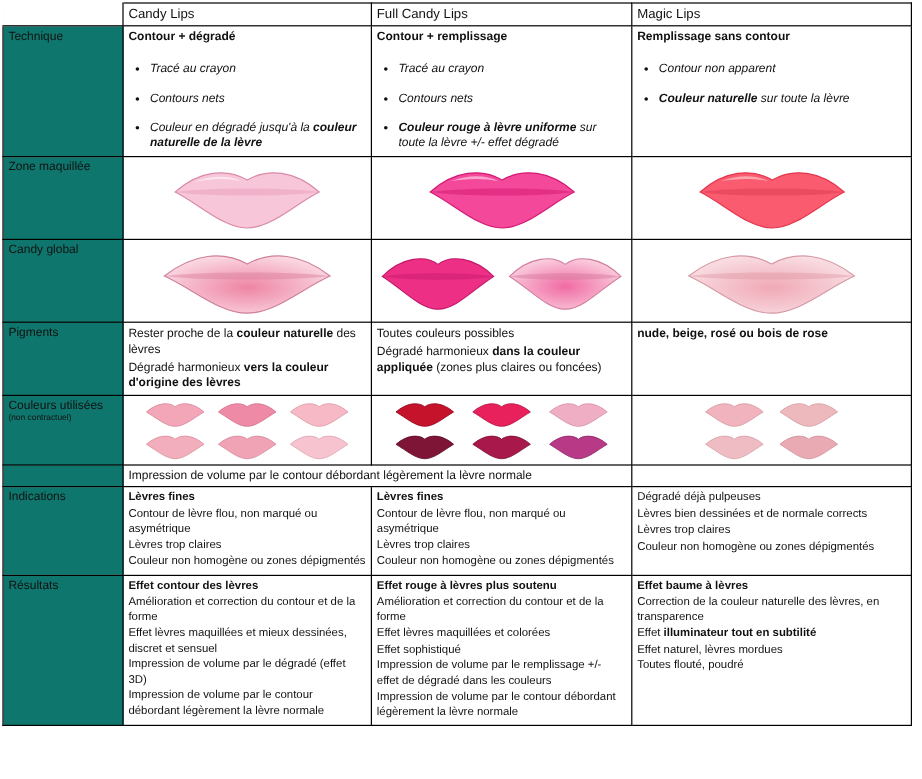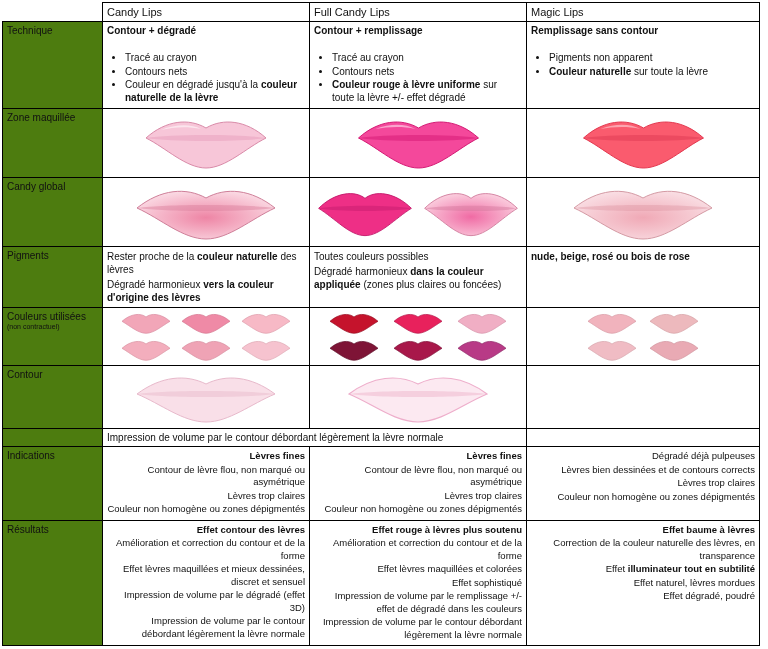--- a/index.html
+++ b/index.html
@@ -30,42 +30,42 @@
   }
   .col-label { width: 100px; background: #f7d9e8; }
   .col-a { width: 207px; }
   .col-b { width: 217px; }
   .col-c { width: 233px; }
 
   .hdr td, .hdr th { text-align: center; font-weight: bold; font-size: 11px; padding: 4px 3px; }
   .hdr .col-label { background: #ffffff; border-left: 1px solid #ffffff; border-top: 1px solid #ffffff; }
 
   .rowlabel {
-    background: #4d7c0f;
+    background: #0f766e;
     font-size: 10px;
     padding-top: 5px;
   }
   .rowlabel .sub { font-size: 7px; display: block; margin-top: 1px; }
 
   .lead { font-weight: bold; margin: 0 0 16px 0; }
   ul.dots { margin: 0 0 0 4px; padding-left: 14px; }
-  ul.dots li { margin: 1px 0 1px 0; line-height: 1.25; }
+  ul.dots li { margin: 12px 0 1px 0; line-height: 1.25; font-style: italic; }
   .b { font-weight: bold; }
   p.t { margin: 0 0 2px 0; line-height: 1.3; }
   p.t:last-child { margin-bottom: 0; }
 
   .lipcell { text-align: center; padding: 6px 2px; }
   .liprow { display: flex; justify-content: center; align-items: center; gap: 6px; flex-wrap: wrap; }
   .grid2 { display: flex; flex-direction: column; gap: 3px; align-items: center; }
   .grid2 .r { display: flex; gap: 6px; justify-content: center; }
 
   .banner { text-align: left; padding: 5px 6px; font-size: 10px; }
 
   .small { font-size: 9.5px; line-height: 1.32; }
-  .small p { margin: 0 0 1px 0; text-align: right; }
+  .small p { margin: 0 0 1px 0; }
 </style>
 </head>
 <body>
 
 <table class="matrix">
   <colgroup>
     <col class="col-label">
       <col class="col-a">
       <col class="col-b">
       <col class="col-c">
@@ -93,21 +93,21 @@
       <div class="lead">Contour + remplissage</div>
       <ul class="dots">
         <li>Tracé au crayon</li>
         <li>Contours nets</li>
         <li><span class="b">Couleur rouge à lèvre uniforme</span> sur toute la lèvre +/- effet dégradé</li>
       </ul>
     </td>
     <td>
       <div class="lead">Remplissage sans contour</div>
       <ul class="dots">
-        <li>Pigments non apparent</li>
+        <li>Contour non apparent</li>
         <li><span class="b">Couleur naturelle</span> sur toute la lèvre</li>
       </ul>
     </td>
   </tr>
 
   <tr>
     <td class="rowlabel">Zone maquillée</td>
     <td class="lipcell">
       <div class="liprow">
         <svg width="130" height="62" viewBox="0 0 130 62">
@@ -274,40 +274,20 @@
                 <path d="M2 12 C12 3 24 2 30 7 C36 2 48 3 58 12 C48 18 39 26 30 26 C21 26 12 18 2 12 Z" fill="#f0bcc4" stroke="#d6a2aa" stroke-width=".8"></path>
               </svg>
           <svg width="56" height="24" viewBox="0 0 60 28">
                 <path d="M2 12 C12 3 24 2 30 7 C36 2 48 3 58 12 C48 18 39 26 30 26 C21 26 12 18 2 12 Z" fill="#e9aab4" stroke="#d0919b" stroke-width=".8"></path>
               </svg>
         </div>
       </div>
     </td>
   </tr>
 
-  <tr>
-    <td class="rowlabel">Contour</td>
-    <td class="lipcell">
-      <div class="liprow">
-        <svg width="150" height="56" viewBox="0 0 150 56">
-          <path d="M6 25 C30 7 55 5 75 15 C95 5 120 7 144 25 C120 35 98 53 75 53 C52 53 30 35 6 25 Z" fill="#f9dfe8" stroke="#e8b9cb" stroke-width="1"></path>
-          <path d="M6 25 C35 21 115 21 144 25 C115 29 35 29 6 25 Z" fill="#e9bccc" opacity="0.5"></path>
-        </svg>
-      </div>
-    </td>
-    <td class="lipcell">
-      <div class="liprow">
-        <svg width="150" height="56" viewBox="0 0 150 56">
-          <path d="M6 25 C30 7 55 5 75 15 C95 5 120 7 144 25 C120 35 98 53 75 53 C52 53 30 35 6 25 Z" fill="#fce9f1" stroke="#eeaecb" stroke-width="1.2"></path>
-          <path d="M6 25 C35 21 115 21 144 25 C115 29 35 29 6 25 Z" fill="#edafc8" opacity="0.45"></path>
-        </svg>
-      </div>
-    </td>
-    <td class="lipcell"></td>
-  </tr>
 
   <tr class="banner">
     <td class="rowlabel"></td>
     <td colspan="2">Impression de volume par le contour débordant légèrement la lèvre normale</td>
     <td></td>
   </tr>
 
   <tr>
     <td class="rowlabel">Indications</td>
     <td class="small">
@@ -317,21 +297,21 @@
       <p>Couleur non homogène ou zones dépigmentés</p>
     </td>
     <td class="small">
       <p class="b">Lèvres fines</p>
       <p>Contour de lèvre flou, non marqué ou asymétrique</p>
       <p>Lèvres trop claires</p>
       <p>Couleur non homogène ou zones dépigmentés</p>
     </td>
     <td class="small">
       <p>Dégradé déjà pulpeuses</p>
-      <p>Lèvres bien dessinées et de contours corrects</p>
+      <p>Lèvres bien dessinées et de normale corrects</p>
       <p>Lèvres trop claires</p>
       <p>Couleur non homogène ou zones dépigmentés</p>
     </td>
   </tr>
 
   <tr>
     <td class="rowlabel">Résultats</td>
     <td class="small">
       <p class="b">Effet contour des lèvres</p>
       <p>Amélioration et correction du contour et de la forme</p>
@@ -345,17 +325,17 @@
       <p>Effet lèvres maquillées et colorées</p>
       <p>Effet sophistiqué</p>
       <p>Impression de volume par le remplissage +/- effet de dégradé dans les couleurs</p>
       <p>Impression de volume par le contour débordant légèrement la lèvre normale</p>
     </td>
     <td class="small">
       <p class="b">Effet baume à lèvres</p>
       <p>Correction de la couleur naturelle des lèvres, en transparence</p>
       <p>Effet <span class="b">illuminateur tout en subtilité</span></p>
       <p>Effet naturel, lèvres mordues</p>
-      <p>Effet dégradé, poudré</p>
+      <p>Toutes flouté, poudré</p>
     </td>
   </tr>
 </tbody>
   </table>
 
 </body></html>

